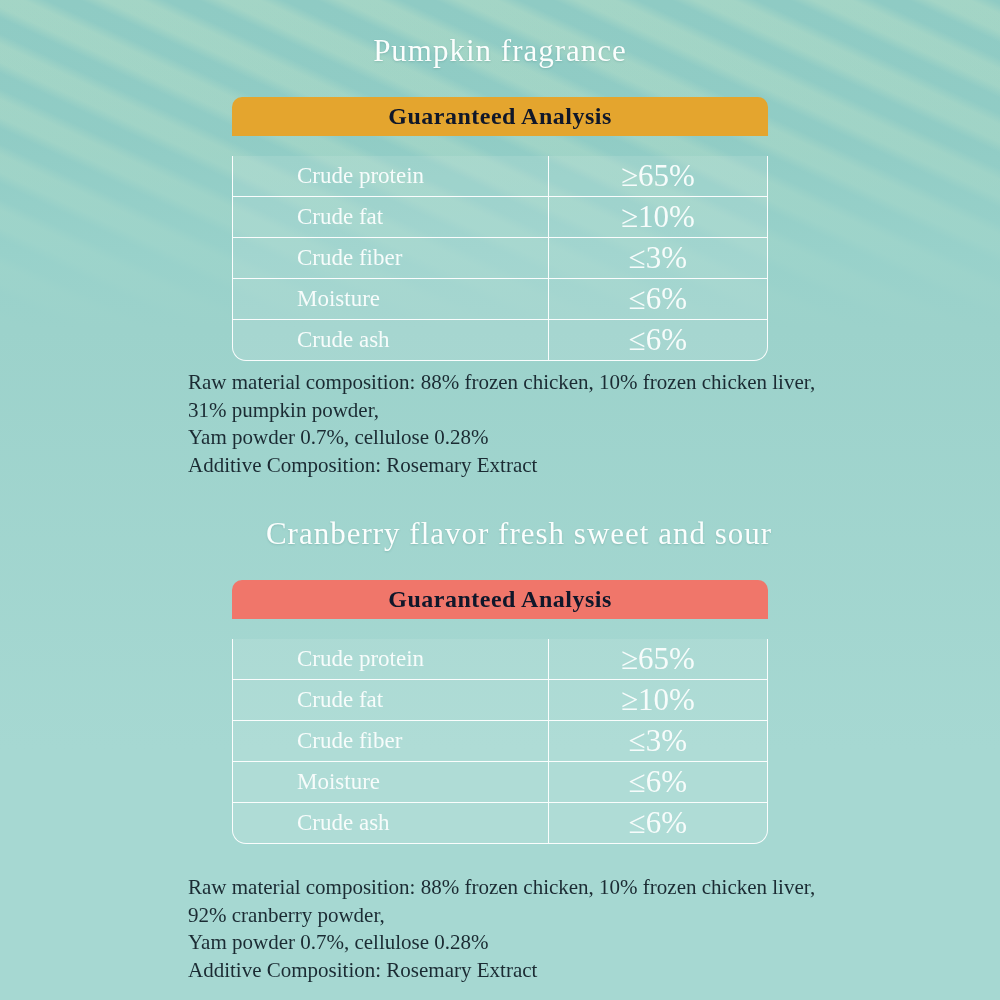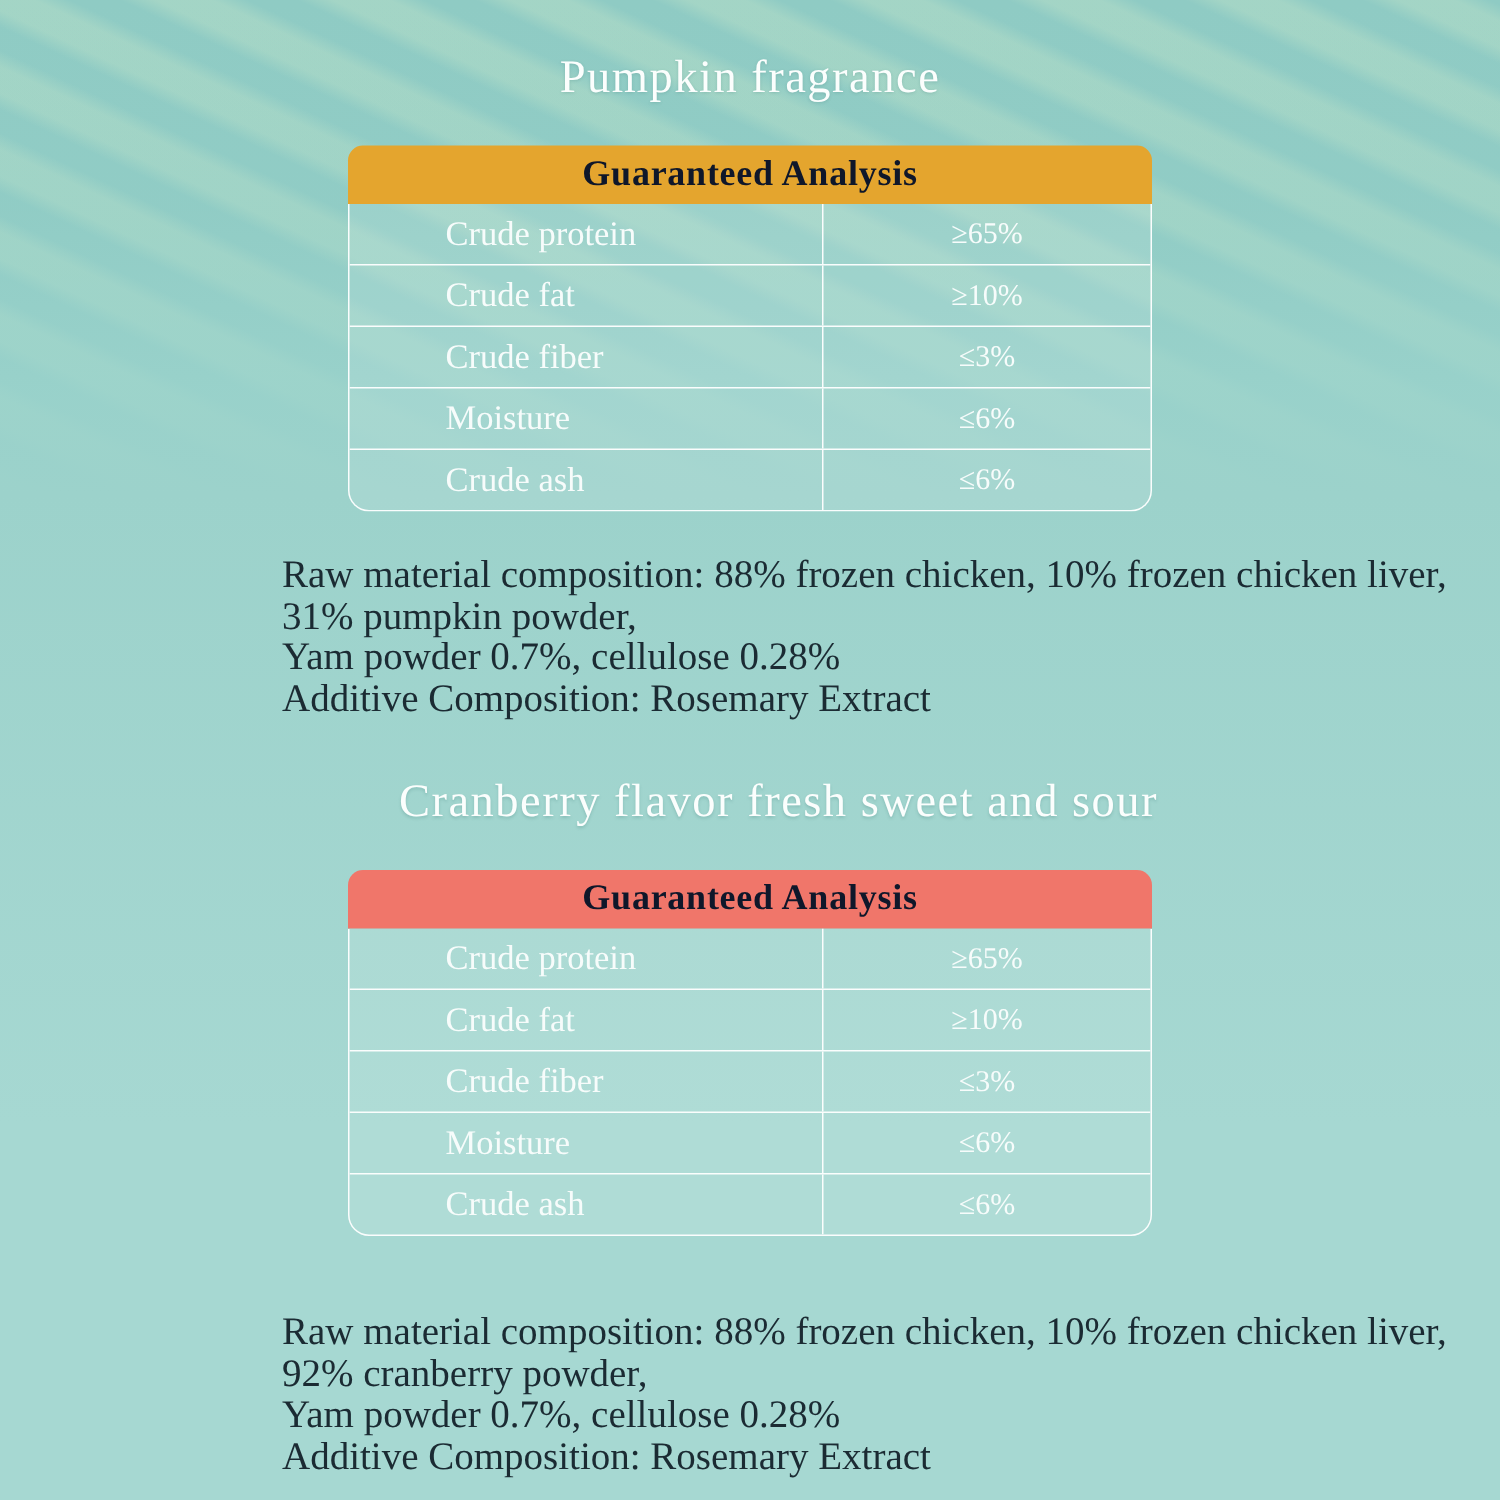--- a/index.html
+++ b/index.html
@@ -44,47 +44,48 @@
     font-size:24px;
     font-weight:bold;
     letter-spacing:0.5px;
   }
   .ga-body{
     border:1.5px solid rgba(255,255,255,0.95);
     border-top:none;
     border-radius:0 0 14px 14px;
     overflow:hidden;
     background:rgba(255,255,255,0.10);
+    margin-top:20px;
   }
   .ga-row{
     display:flex;
     height:40px;
     border-bottom:1.5px solid rgba(255,255,255,0.95);
   }
   .ga-row:last-child{border-bottom:none;}
   .ga-cell-label{
     width:316px;
     border-right:1.5px solid rgba(255,255,255,0.95);
     display:flex;align-items:center;
     padding-left:64px;
     box-sizing:border-box;
     color:#f7fcfb;
     font-size:23px;
   }
   .ga-cell-value{
     flex:1;
     display:flex;align-items:center;justify-content:center;
     color:#f7fcfb;
-    font-size:20px;
+    font-size:31px;
   }
   .notes{
     position:absolute;
     left:188px;width:790px;
     color:#1b2b33;
-    font-size:26px;
+    font-size:21px;
     line-height:27.5px;
   }
   .notes div{white-space:nowrap;}
   
   .title-1{top:33px;}
   .table-1{top:97px;}
   .notes-1{top:369px;}
   .title-2{top:516px;margin-left:19px;}
   .table-2{top:580px;}
   .notes-2{top:874px;}

